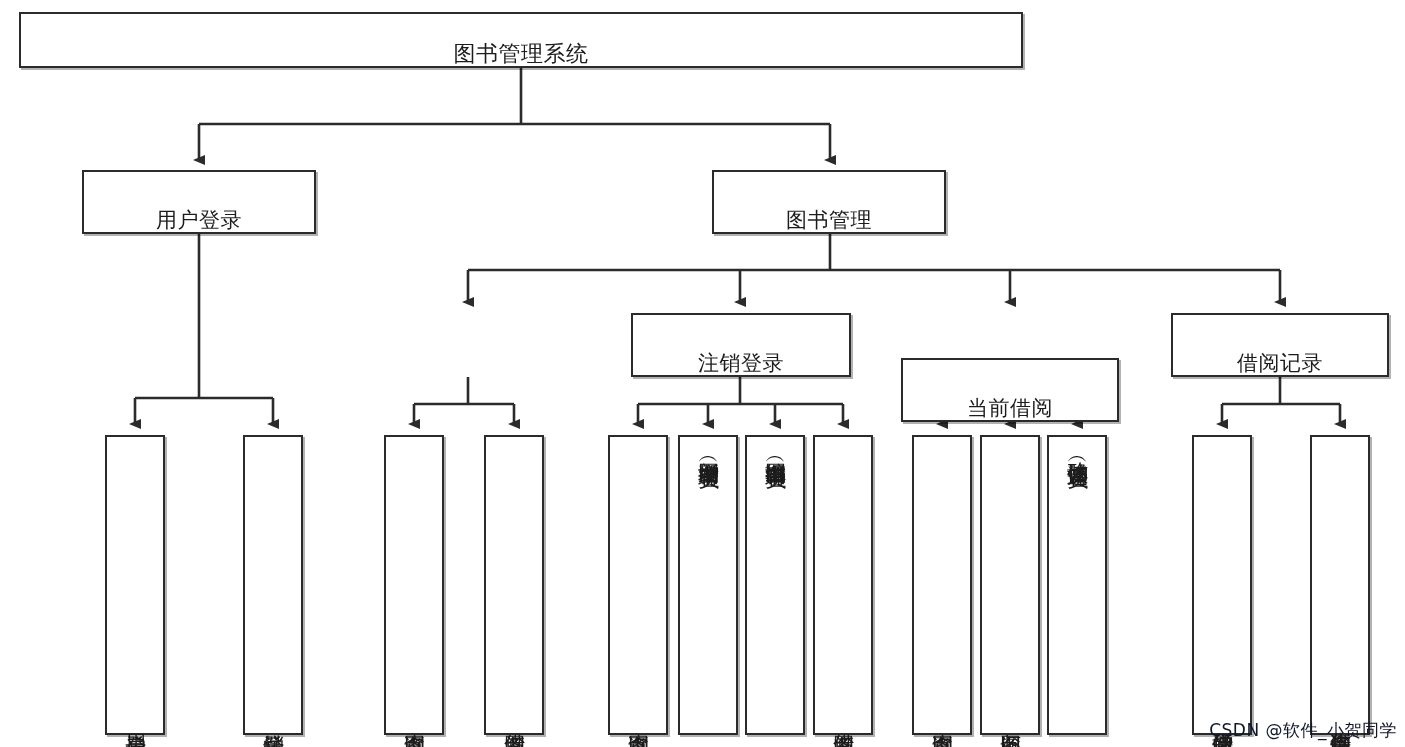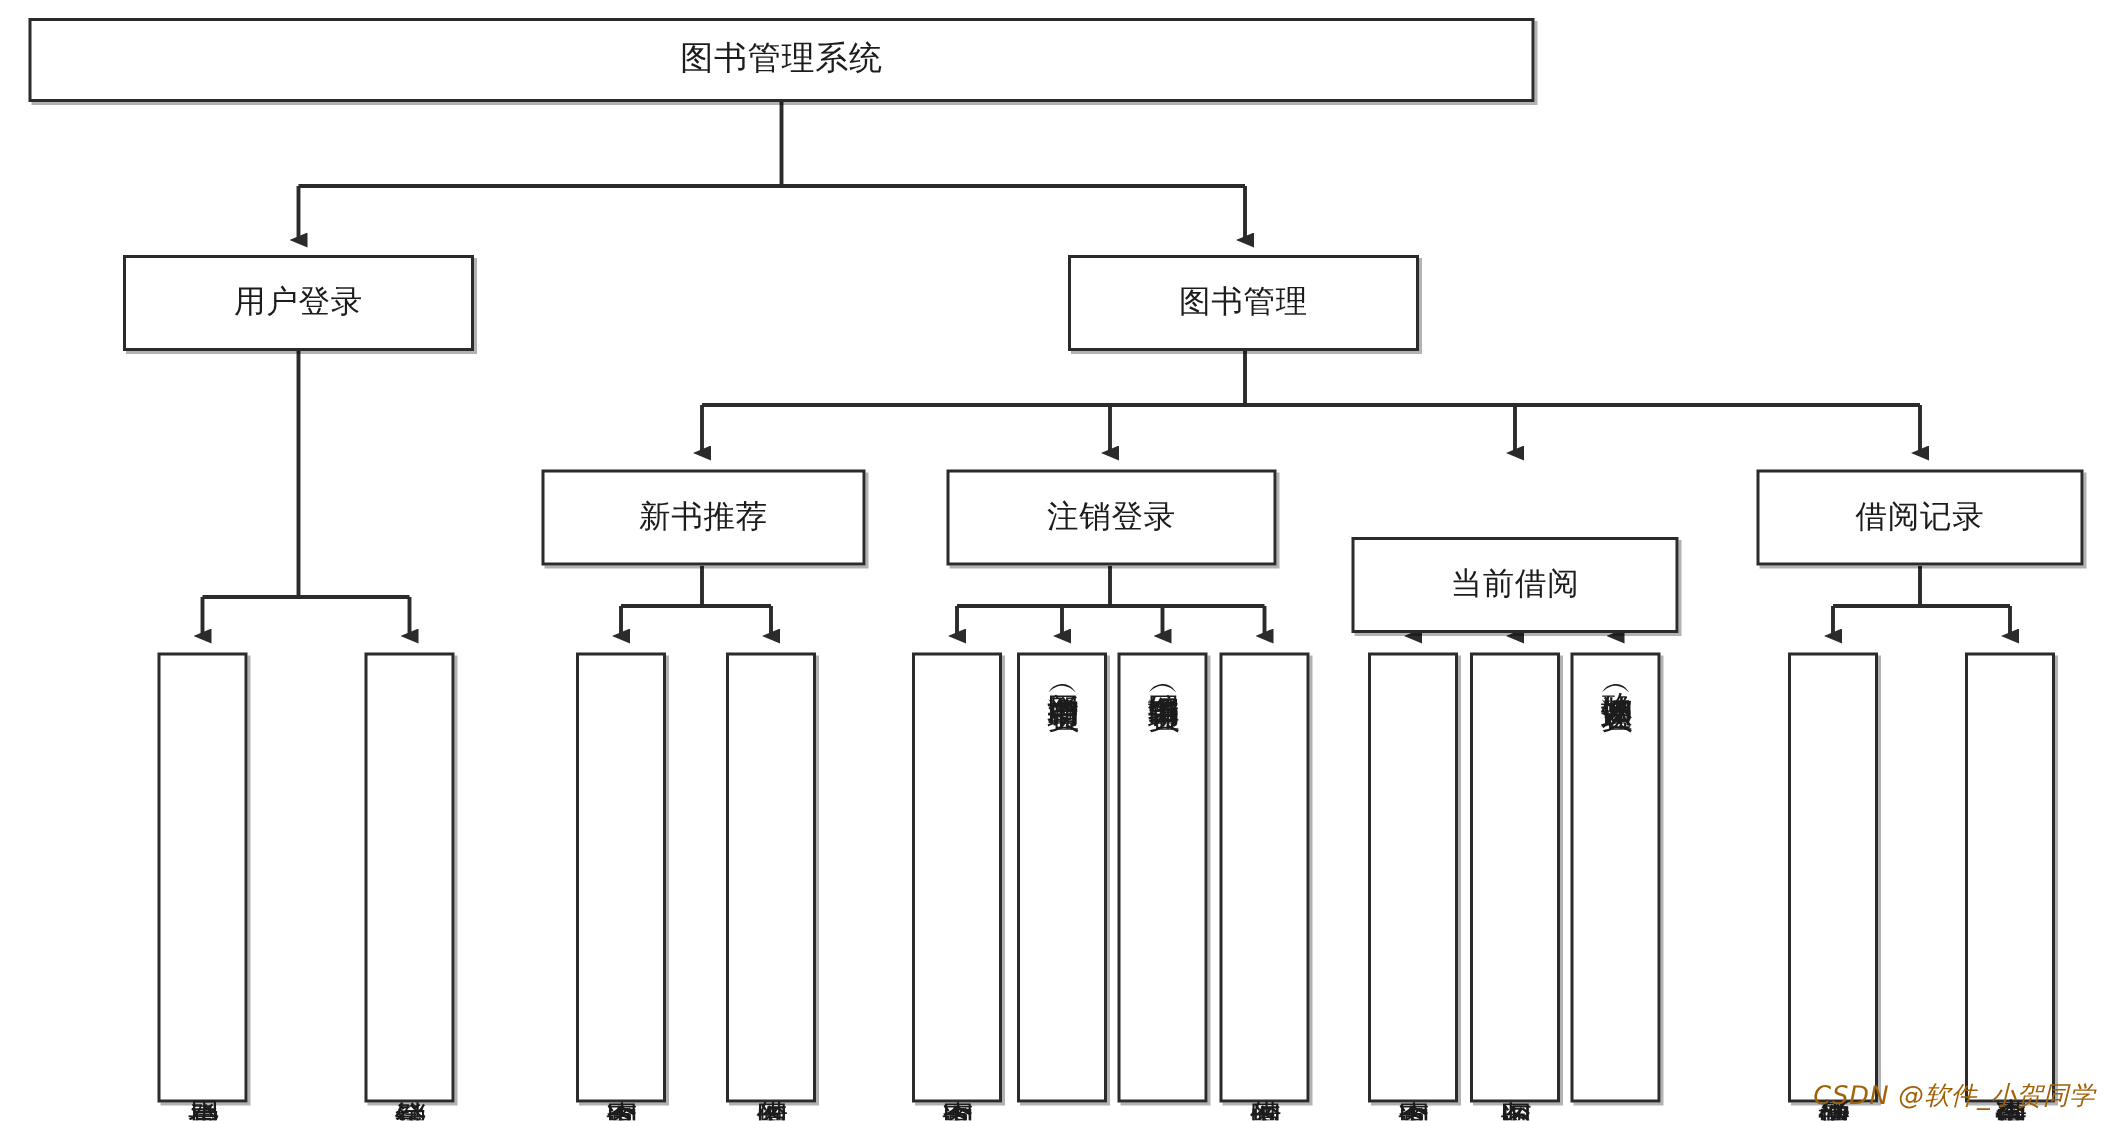--- a/index.html
+++ b/index.html
@@ -27,21 +27,21 @@
   }
   .node {
     position: absolute;
     box-sizing: border-box;
     background: #ffffff;
     border: 2px solid #2b2b2b;
     box-shadow: 2px 2px 0 rgba(0,0,0,0.30);
   }
   .node.h {
     display: flex;
-    align-items: center;
+    align-items: flex-end;
     justify-content: center;
   }
   .node.h .label {
     font-size: 21px;
     color: #1c1c1c;
     line-height: 1.1;
     letter-spacing: 0.5px;
     white-space: nowrap;
   }
   .node.root .label {
@@ -66,24 +66,23 @@
     white-space: nowrap;
   }
   .node.v.toptext .label {
     padding: 8px 0 6px 0;
   }
   #watermark {
     position: absolute;
     right: 8px;
     bottom: 5px;
     font-size: 17px;
-    color: #a16207;
+    color: #0f172a;
     white-space: nowrap;
     letter-spacing: 0.5px;
-    font-style: italic;
   }
 </style>
 </head>
 <body>
 
 <div id="canvas">
 
   <svg class="edges" viewBox="0 0 1405 747">
     <defs>
       <marker id="arrow" markerWidth="12" markerHeight="12" refX="5" refY="6" orient="auto" markerUnits="userSpaceOnUse">
@@ -142,23 +141,20 @@
   </div>
 
   <div class="node h" style="left:82px; top:170px; width:234px; height:64px;">
     <span class="label">用户登录</span>
   </div>
 
   <div class="node h" style="left:712px; top:170px; width:234px; height:64px;">
     <span class="label">图书管理</span>
   </div>
 
-  <div class="node h" style="left:361px; top:313px; width:216px; height:64px;">
-    <span class="label">新书推荐</span>
-  </div>
 
   <div class="node h" style="left:631px; top:313px; width:220px; height:64px;">
     <span class="label">注销登录</span>
   </div>
 
   <div class="node h" style="left:901px; top:313px; width:218px; height:64px;margin-top:45px;">
     <span class="label">当前借阅</span>
   </div>
 
   <div class="node h" style="left:1171px; top:313px; width:218px; height:64px;">

